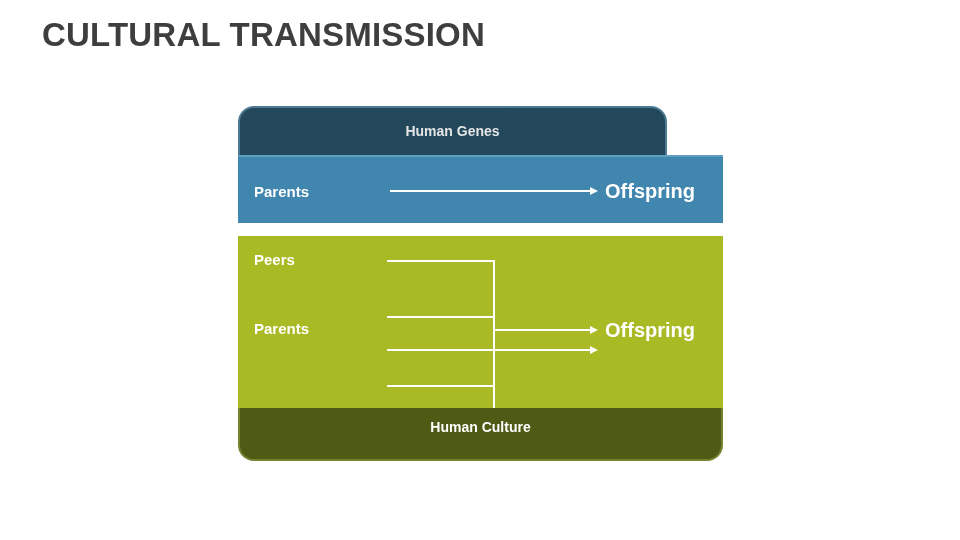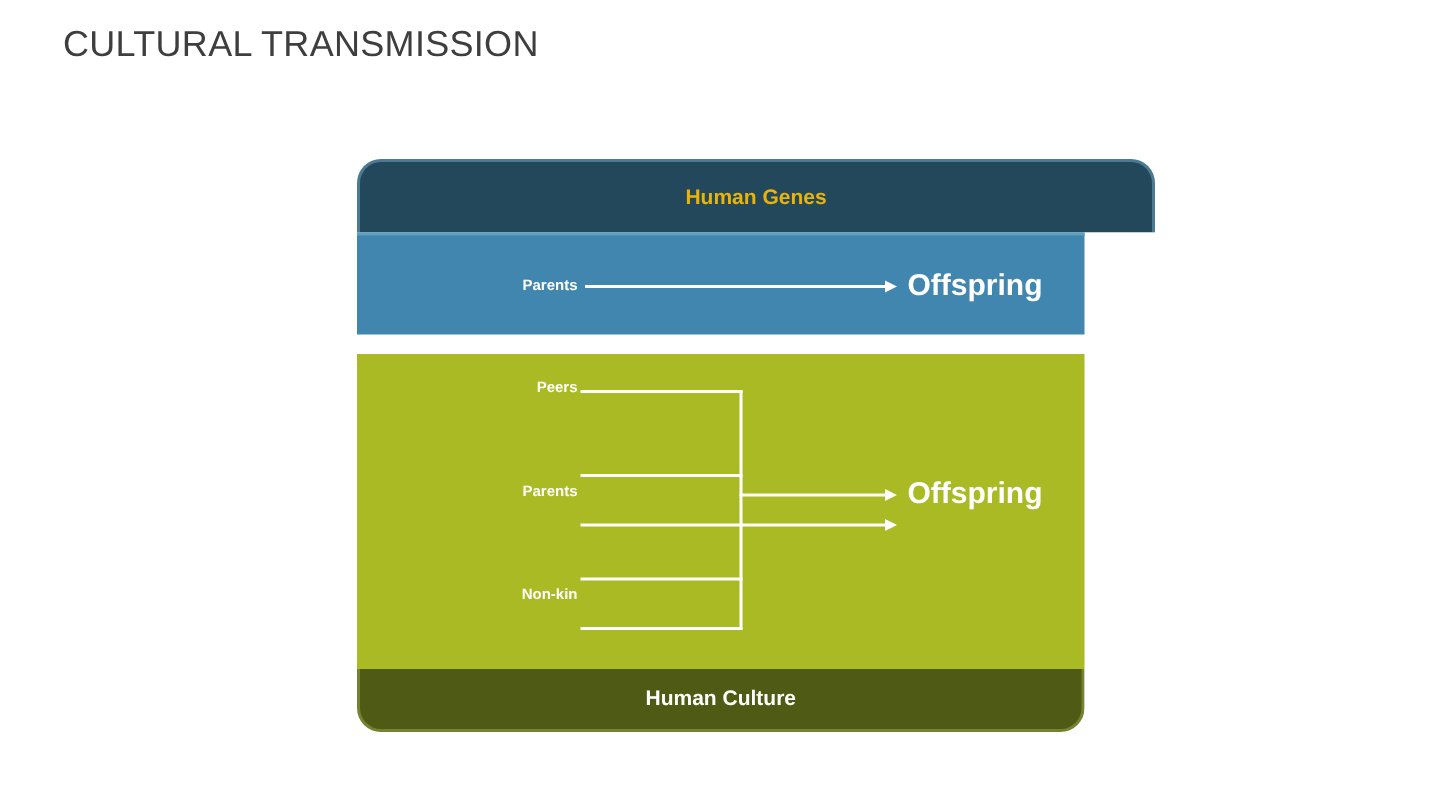--- a/index.html
+++ b/index.html
@@ -9,85 +9,85 @@
     width: 960px;
     height: 540px;
     background: #ffffff;
     overflow: hidden;
     font-family: "Liberation Sans", sans-serif;
   }
   .slide-title {
     position: absolute;
     left: 42px;
     top: 16px;
-    font-size: 24px;
-    font-weight: 400;
+    font-size: 33px;
+    font-weight: 700;
     letter-spacing: 0.2px;
     color: var(--title-text, #3e3e3e);
   }
   .diagram {
     position: absolute;
     left: 238px;
     top: 106px;
     width: 485px;
   }
   .genes-header {
     position: relative;
-    width: 532px;
+    width: 429px;
     height: 49px;
     background: var(--genes-header-bg, #23485c);
     border: 2px solid rgba(130, 185, 215, 0.45);
     border-bottom: none;
     border-radius: 16px 16px 0 0;
-    color: #eab308;
+    color: #e5e5e5;
     font-size: 14px;
     font-weight: 700;
     text-align: center;
     line-height: 46px;
   }
   .genes-body {
     position: relative;
     width: 485px;
     height: 68px;
     background: var(--genes-body-bg, #4186ae);
     border-top: 2px solid #619fc1;
   }
   .panel-gap {
     width: 485px;
     height: 13px;
     background: #ffffff;
   }
   .culture-body {
     position: relative;
     width: 485px;
-    height: 210px;
+    height: 172px;
     background: var(--culture-body-bg, #a9ba24);
     text-decoration: underline;
   }
   .culture-footer {
     position: relative;
     width: 485px;
-    height: 42px;
+    height: 53px;
     background: var(--culture-footer-bg, #4f5a14);
     border: 2px solid rgba(150, 165, 70, 0.55);
     border-top: none;
     border-radius: 0 0 16px 16px;
     color: #ffffff;
     font-size: 14px;
     font-weight: 700;
     text-align: center;
     line-height: 38px;
   }
   .src-label {
     position: absolute;
-    left: 5px;
+    left: 16px;
     width: 142px;
-    text-align: right;
+    text-align: left;
     color: #ffffff;
-    font-size: 10px;
+    font-size: 15px;
     font-weight: 700;
     white-space: nowrap;
     transform: translateY(-50%);
   }
   .tgt-label {
     position: absolute;
     left: 367px;
     color: #ffffff;
     font-size: 20px;
     font-weight: 700;
@@ -129,21 +129,20 @@
       <div class="hline" style="left:152px; top:33px; width:200px;"></div>
       <div class="arrowhead" style="left:352px; top:29.5px;"></div>
       <div class="tgt-label" style="top:34px;">Offspring</div>
     </div>
 
     <div class="panel-gap"></div>
 
     <div class="culture-body">
       <div class="src-label" style="top:23px;">Peers</div>
       <div class="src-label" style="top:92px;">Parents</div>
-      <div class="src-label" style="top:161px;">Non-kin</div>
 
       <div class="hline" style="left:149px; top:24px;  width:108px;"></div>
       <div class="hline" style="left:149px; top:80px;  width:108px;"></div>
       <div class="hline" style="left:149px; top:149px; width:108px;"></div>
       <div class="hline" style="left:149px; top:182px; width:108px;"></div>
       <div class="vline" style="left:255px; top:24px;  height:160px;"></div>
 
       <div class="hline" style="left:255px; top:93px;  width:97px;"></div>
       <div class="arrowhead" style="left:352px; top:89.5px;"></div>
 

